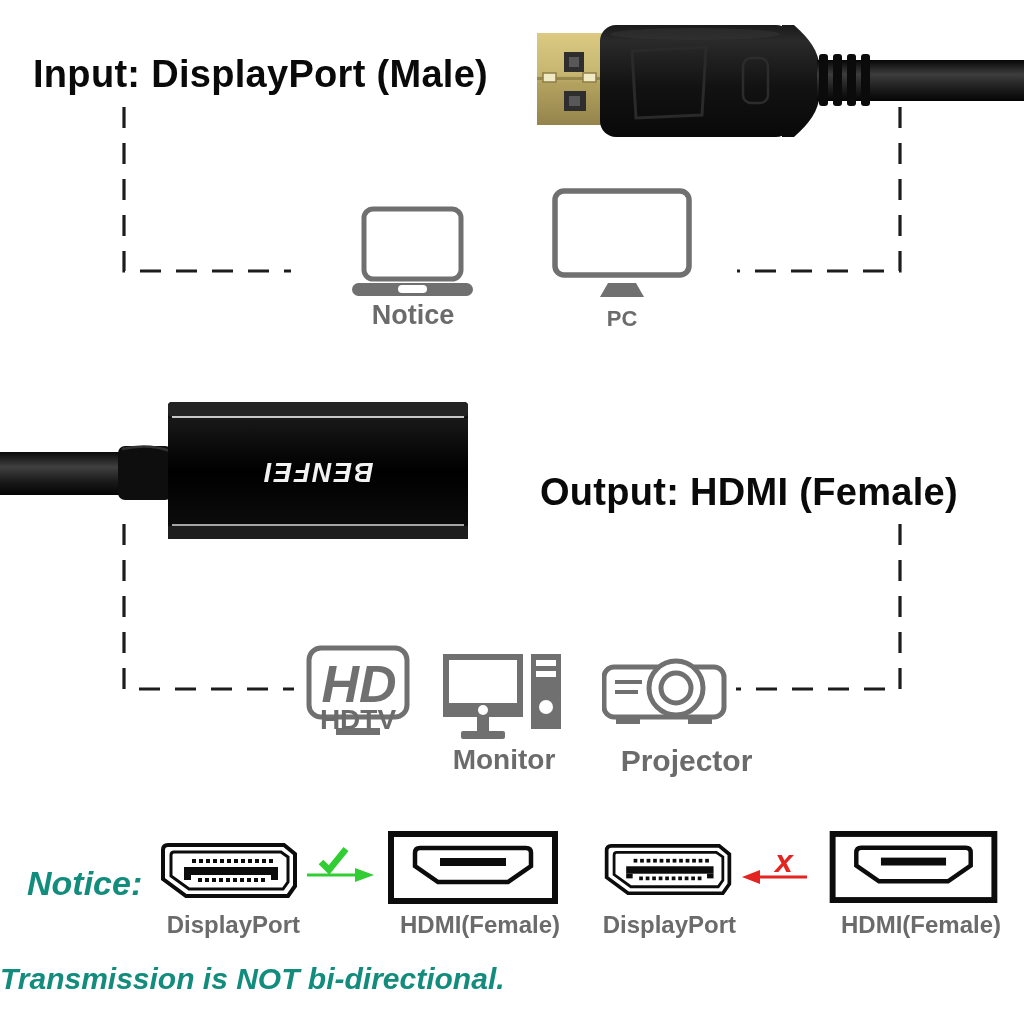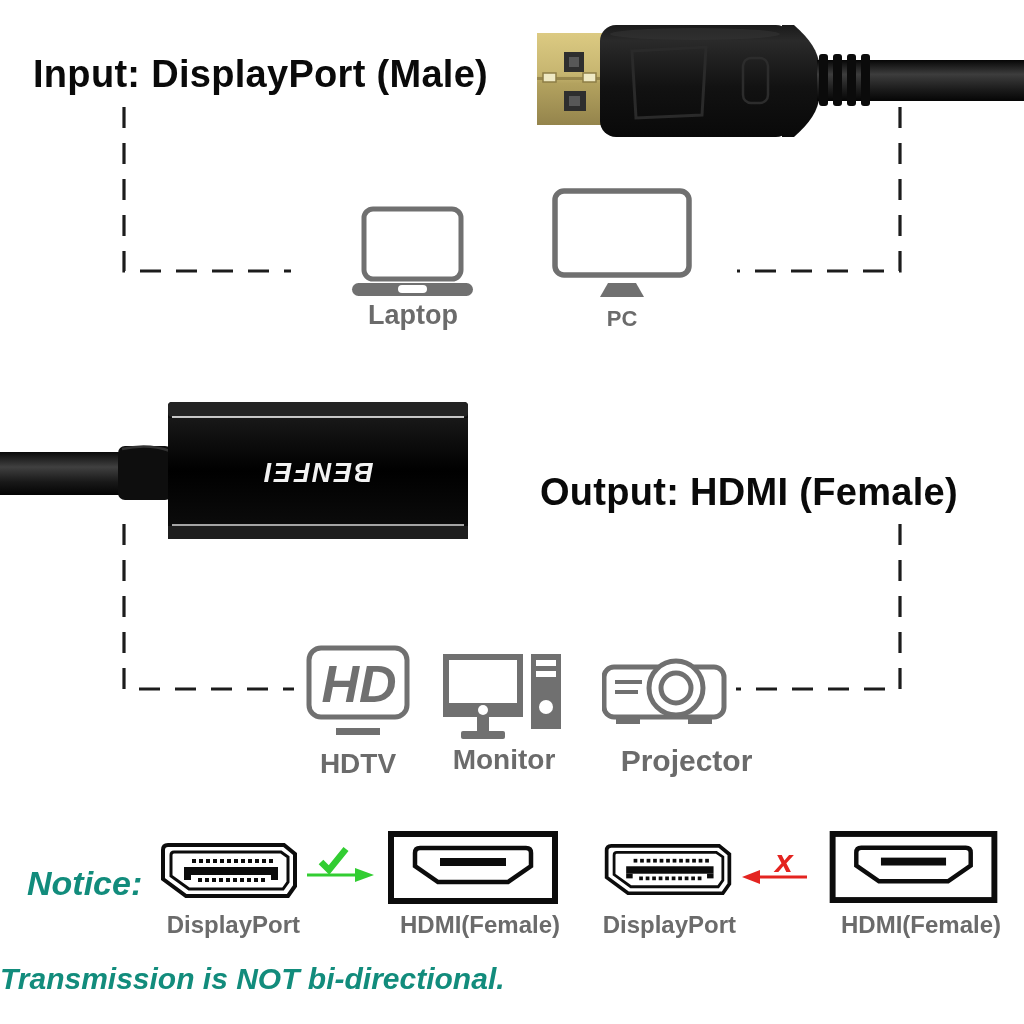--- a/index.html
+++ b/index.html
@@ -68,21 +68,21 @@
     <rect x="313" y="39" width="9" height="52" rx="3" fill="#0b0b0b"></rect>
     <rect x="327" y="39" width="9" height="52" rx="3" fill="#0b0b0b"></rect>
     <rect x="341" y="39" width="9" height="52" rx="3" fill="#0b0b0b"></rect>
   </svg>
 
   <svg class="abs" style="left:350px;top:205px" width="125" height="95" viewBox="0 0 125 95">
     <rect x="14" y="4" width="97" height="70" rx="9" fill="#fff" stroke="#707070" stroke-width="5"></rect>
     <rect x="2" y="78" width="121" height="13" rx="6.5" fill="#707070"></rect>
     <rect x="48" y="80" width="29" height="8" rx="4" fill="#ffffff"></rect>
   </svg>
-  <div class="abs dev-label" style="left:348px;top:300px;width:130px;font-size:27px">Laptop</div>
+  <div class="abs dev-label" style="left:348px;top:300px;width:130px;font-size:27px">Notice</div>
 
   <svg class="abs" style="left:552px;top:188px" width="140" height="115" viewBox="0 0 140 115">
     <rect x="3" y="3" width="134" height="84" rx="9" fill="#fff" stroke="#707070" stroke-width="5.5"></rect>
     <path d="M56 95 L84 95 L92 109 L48 109 Z" fill="#707070"></path>
   </svg>
   <div class="abs dev-label" style="left:557px;top:306px;width:130px;font-size:22px">PC</div>
 
   <svg class="abs" style="left:0;top:393px" width="470" height="153" viewBox="0 0 470 153">
     <defs>
       <linearGradient id="cable2G" x1="0" y1="0" x2="0" y2="1">
@@ -109,21 +109,21 @@
     <text x="318" y="80" transform="rotate(180 318 75)" text-anchor="middle" fill="#f2f2f2" font-size="27" font-weight="bold" font-style="italic" letter-spacing="2">BENFEI</text>
   </svg>
 
   <div class="abs heading" style="left:540px;top:471px">Output: HDMI (Female)</div>
 
   <svg class="abs" style="left:306px;top:645px" width="104" height="95" viewBox="0 0 104 95">
     <rect x="3" y="3" width="98" height="69" rx="12" fill="#fff" stroke="#707070" stroke-width="5"></rect>
     <text x="53" y="57" text-anchor="middle" fill="#707070" font-size="52" font-weight="bold" font-style="italic">HD</text>
     <rect x="30" y="83" width="44" height="7" fill="#707070"></rect>
   </svg>
-  <div class="abs dev-label" style="left:302px;top:748px;width:112px;font-size:28px">HDTV</div>
+  <div class="abs dev-label" style="left:302px;top:704px;width:112px;font-size:28px">HDTV</div>
 
   <svg class="abs" style="left:443px;top:654px" width="120" height="95" viewBox="0 0 120 95">
     <rect x="0" y="0" width="80" height="63" fill="#707070"></rect>
     <rect x="6" y="6" width="68" height="43" fill="#ffffff"></rect>
     <circle cx="40" cy="56" r="5" fill="#ffffff"></circle>
     <rect x="34" y="63" width="12" height="14" fill="#707070"></rect>
     <rect x="18" y="77" width="44" height="8" rx="2" fill="#707070"></rect>
     <rect x="88" y="0" width="30" height="75" fill="#707070"></rect>
     <rect x="93" y="6" width="20" height="6" fill="#ffffff"></rect>
     <rect x="93" y="17" width="20" height="6" fill="#ffffff"></rect>

